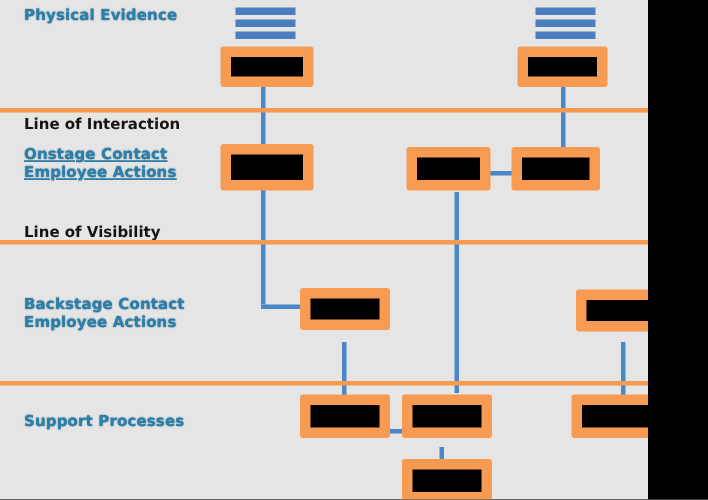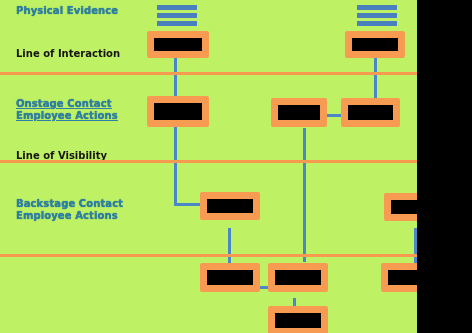--- a/index.html
+++ b/index.html
@@ -4,23 +4,24 @@
 <style>
   html, body {
     margin: 0;
     padding: 0;
     background: #000000;
   }
   #blueprint {
     position: relative;
     width: 417px;
     height: 333px;
-    background: #bef264;
+    background: #e5e5e5;
     overflow: hidden;
     font-family: "DejaVu Sans", "Liberation Sans", sans-serif;
+    padding-left: 15px;
   }
 
   
   .row-label {
     position: absolute;
     left: 16px;
     color: #2b7fa8;
     font-size: 10px;
     font-weight: bold;
     line-height: 12px;
@@ -88,20 +89,21 @@
 
   <div class="row-label" style="top:5px;">Physical Evidence</div>
 
 
   <div class="row-label" style="top:98px;text-decoration:underline;">Onstage Contact
 Employee Actions</div>
 
   <div class="row-label" style="top:198px;">Backstage Contact
 Employee Actions</div>
 
+  <div class="row-label" style="top:276px;">Support Processes</div>
 
   <div class="evidence-stack" style="left:157px; top:5px;">
     <div class="evidence-bar"></div>
     <div class="evidence-bar"></div>
     <div class="evidence-bar"></div>
   </div>
 
   <div class="evidence-stack" style="left:357px; top:5px;">
     <div class="evidence-bar"></div>
     <div class="evidence-bar"></div>
@@ -120,21 +122,21 @@
   <div class="conn-v" style="left:228px; top:228px; height:36px;"></div>
 
   <div class="conn-v" style="left:414px; top:228px; height:36px;"></div>
 
   <div class="conn-h" style="left:325px; top:114px; width:18px;"></div>
 
   <div class="conn-h" style="left:255px; top:286px; width:18px;"></div>
 
   <div class="conn-v" style="left:293px; top:298px; height:18px;"></div>
 
-  <div class="separator-caption" style="top:48px;">Line of Interaction</div>
+  <div class="separator-caption" style="top:78px;">Line of Interaction</div>
   <div class="separator" style="top:72px;"></div>
 
   <div class="separator-caption" style="top:150px;">Line of Visibility</div>
   <div class="separator" style="top:160px;"></div>
 
   <div class="separator" style="top:254px;"></div>
 
   <div class="box" style="left:147px; top:31px; width:62px; height:27px;"></div>
   <div class="box" style="left:345px; top:31px; width:60px; height:27px;"></div>
 

